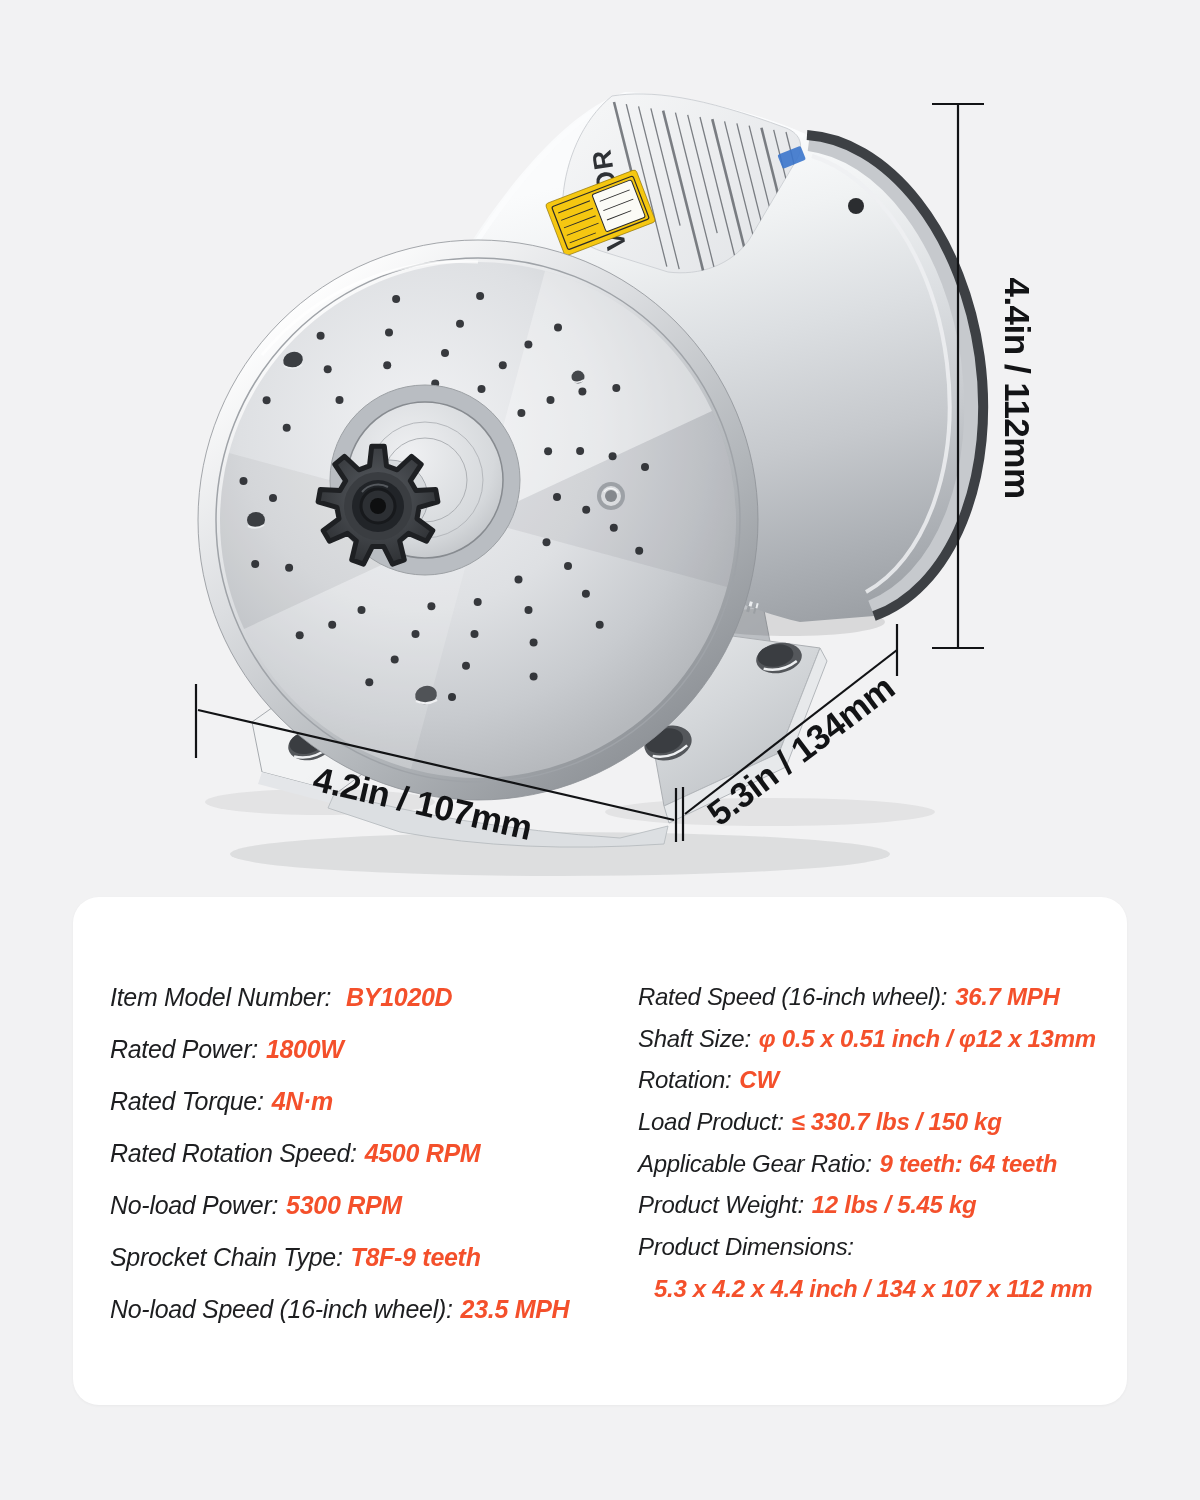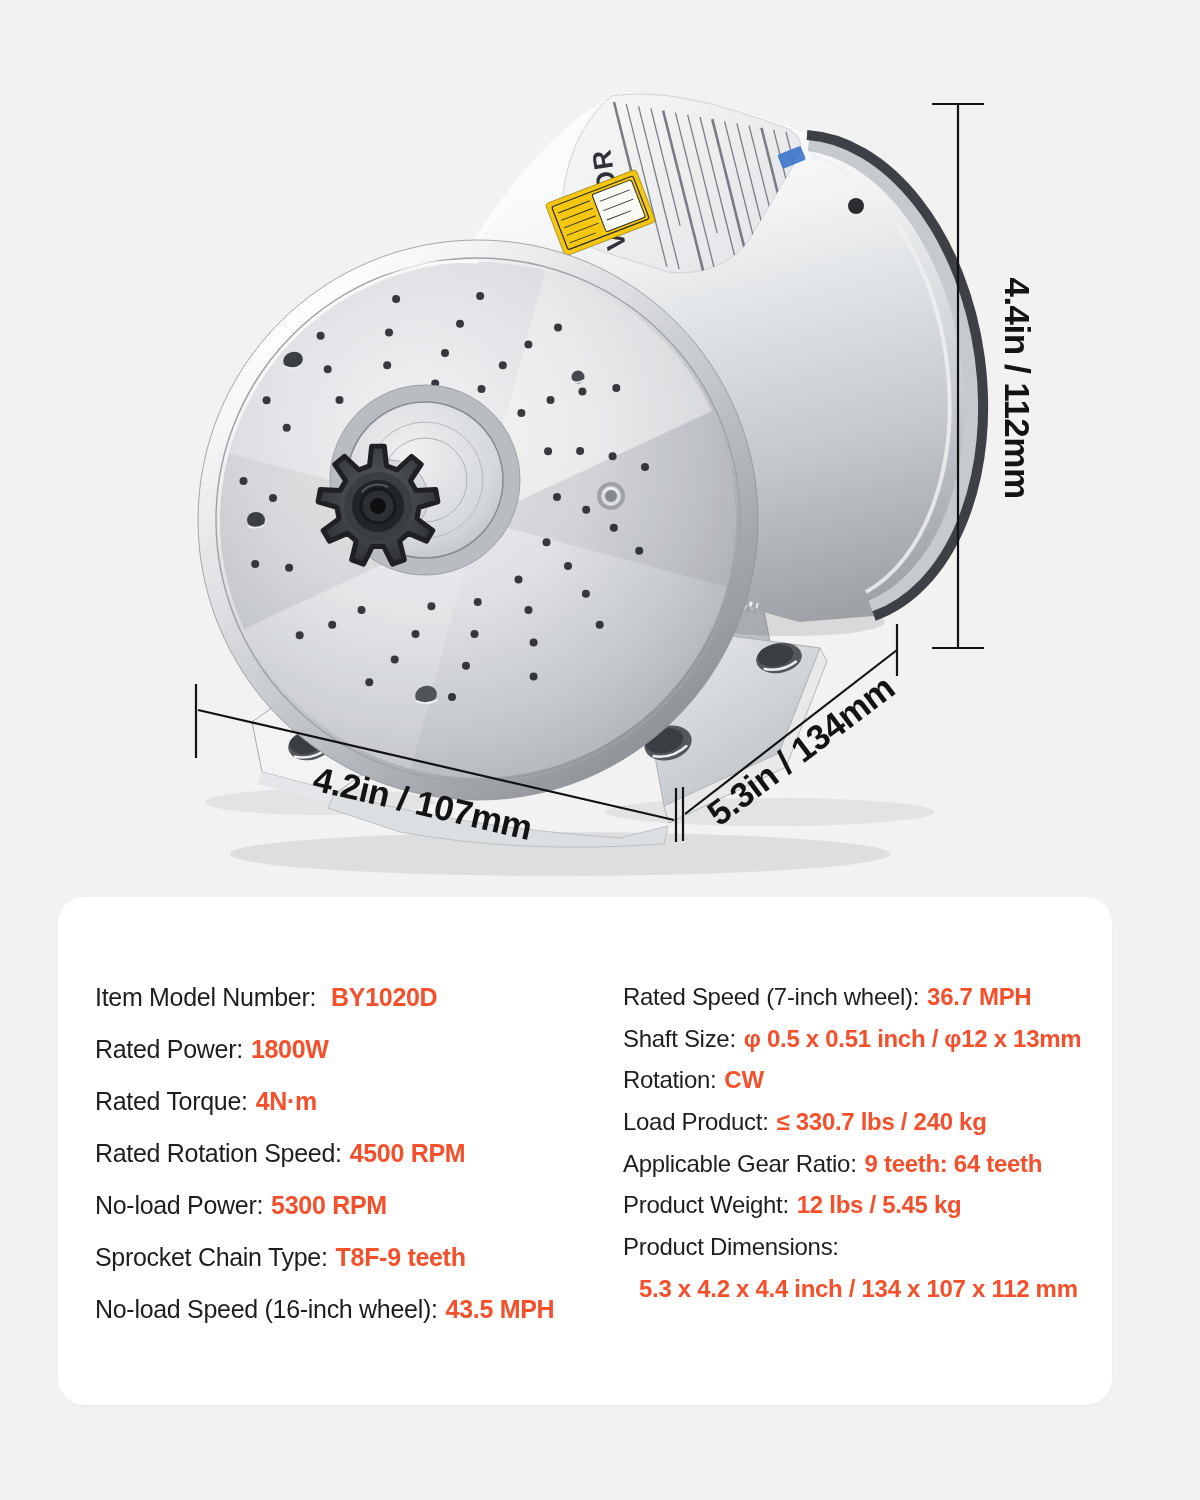--- a/index.html
+++ b/index.html
@@ -6,23 +6,24 @@
   body{
     width:1200px;height:1500px;position:relative;overflow:hidden;
     background:#F2F2F3;
     font-family:"Liberation Sans",sans-serif;
   }
   .hero{position:absolute;left:0;top:0;width:1200px;height:897px;}
   svg text{font-family:"Liberation Sans",sans-serif;}
   .dim-label{font-size:35px;font-weight:bold;fill:#121315;letter-spacing:-0.5px;}
   .brand-text{font-size:27px;font-weight:bold;fill:#2e3135;letter-spacing:1.5px;}
   .card{
-    position:absolute;left:58px;top:897px;width:1054px;height:508px;
+    position:absolute;left:73px;top:897px;width:1054px;height:508px;
     background:#ffffff;border-radius:26px;
     box-shadow:0 1px 3px rgba(0,0,0,.04);
+    font-style:italic;
   }
   .col{position:absolute;top:0;height:100%;}
   .col-left{left:37px;font-size:25px;}
   .col-right{left:565px;font-size:24px;}
   .spec-row{
     position:absolute;white-space:nowrap;transform:translateY(-50%);
     color:#1d1e20;letter-spacing:-0.3px;
   }
   .spec-row .v{color:#F4502B;font-weight:bold;margin-left:8px;}
   .spec-row .k:empty + .v{margin-left:16px;}
@@ -293,25 +294,25 @@
 </div>
 
 <div class="card">
   <div class="col col-left">
     <div class="spec-row" style="top:100px"><span class="k">Item Model Number:</span><span class="v">BY1020D</span></div>
     <div class="spec-row" style="top:152px"><span class="k">Rated Power:</span><span class="v">1800W</span></div>
     <div class="spec-row" style="top:204px"><span class="k">Rated Torque:</span><span class="v">4N·m</span></div>
     <div class="spec-row" style="top:256px"><span class="k">Rated Rotation Speed:</span><span class="v">4500 RPM</span></div>
     <div class="spec-row" style="top:308px"><span class="k">No-load Power:</span><span class="v">5300 RPM</span></div>
     <div class="spec-row" style="top:360px"><span class="k">Sprocket Chain Type:</span><span class="v">T8F-9 teeth</span></div>
-    <div class="spec-row" style="top:412px"><span class="k">No-load Speed (16-inch wheel):</span><span class="v">43.5 MPH</span></div>
+    <div class="spec-row" style="top:412px"><span class="k">No-load Speed (16-inch wheel):</span><span class="v">23.5 MPH</span></div>
   </div>
   <div class="col col-right">
-    <div class="spec-row" style="top:100px"><span class="k">Rated Speed (7-inch wheel):</span><span class="v">36.7 MPH</span></div>
+    <div class="spec-row" style="top:100px"><span class="k">Rated Speed (16-inch wheel):</span><span class="v">36.7 MPH</span></div>
     <div class="spec-row" style="top:142px"><span class="k">Shaft Size:</span><span class="v">φ 0.5 x 0.51 inch / φ12 x 13mm</span></div>
     <div class="spec-row" style="top:183px"><span class="k">Rotation:</span><span class="v">CW</span></div>
-    <div class="spec-row" style="top:225px"><span class="k">Load Product:</span><span class="v">≤ 330.7 lbs / 240 kg</span></div>
+    <div class="spec-row" style="top:225px"><span class="k">Load Product:</span><span class="v">≤ 330.7 lbs / 150 kg</span></div>
     <div class="spec-row" style="top:267px"><span class="k">Applicable Gear Ratio:</span><span class="v">9 teeth: 64 teeth</span></div>
     <div class="spec-row" style="top:308px"><span class="k">Product Weight:</span><span class="v">12 lbs / 5.45 kg</span></div>
     <div class="spec-row" style="top:350px"><span class="k">Product Dimensions:</span><span class="v"></span></div>
     <div class="spec-row" style="top:392px"><span class="k"></span><span class="v">5.3 x 4.2 x 4.4 inch / 134 x 107 x 112 mm</span></div>
   </div>
 </div>
 
 </body></html>

